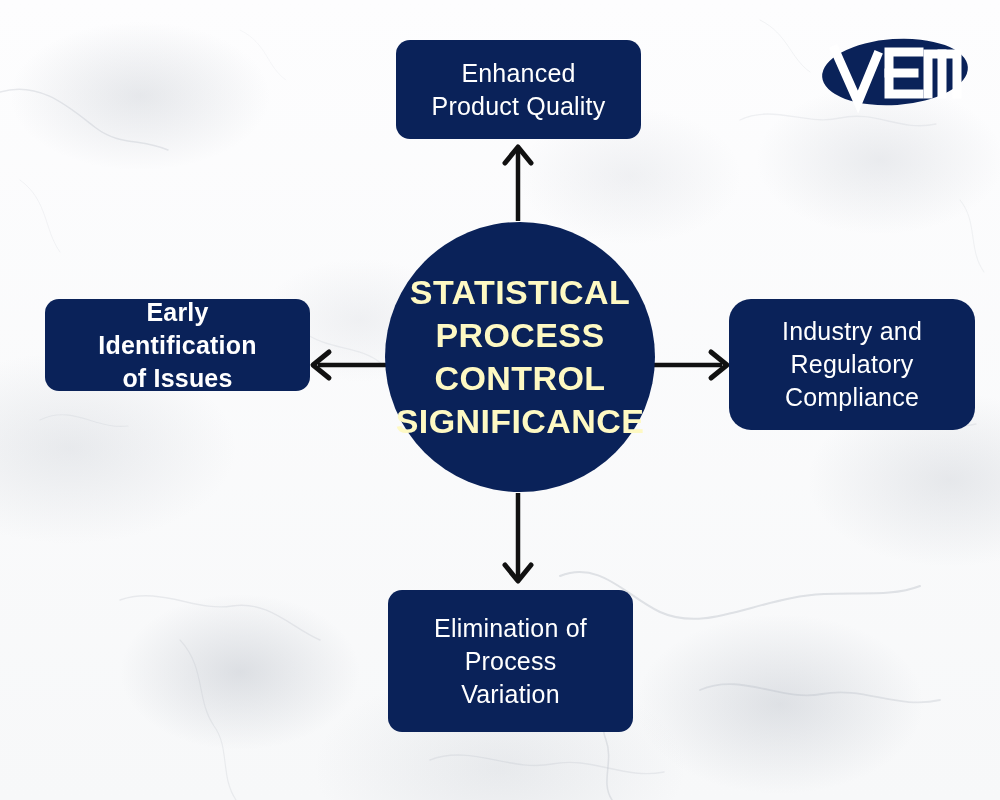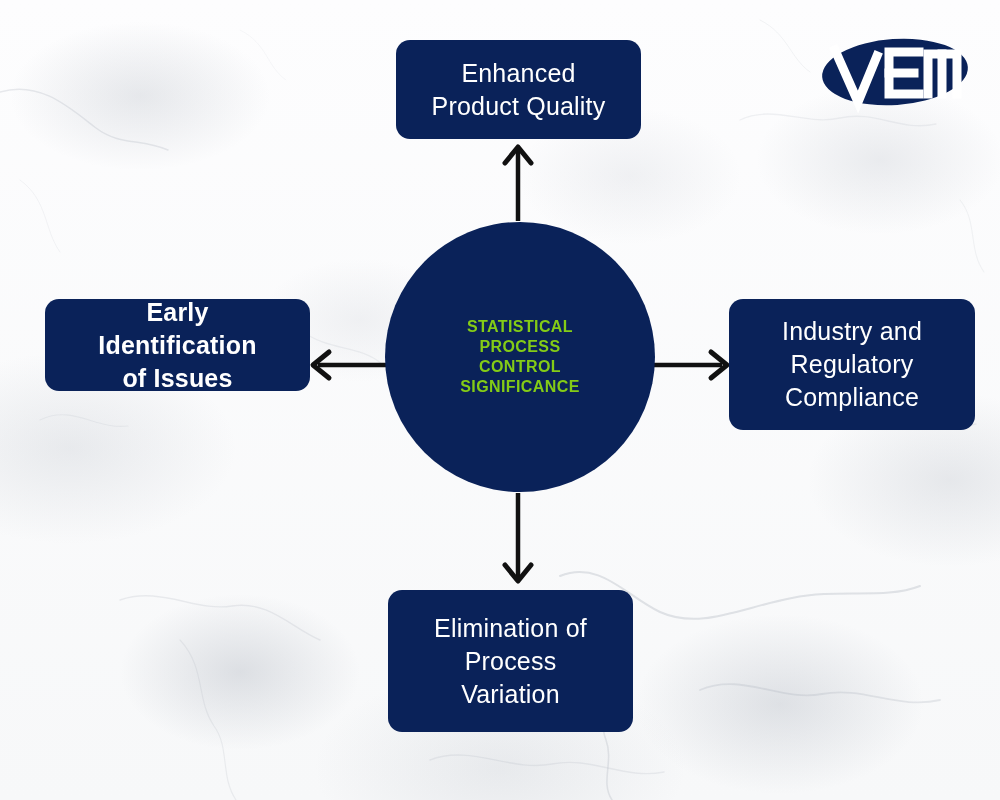--- a/index.html
+++ b/index.html
@@ -58,38 +58,38 @@
     font-weight: 400;
     font-size: 25px;
     line-height: 1.32;
     letter-spacing: 0.2px;
     box-sizing: border-box;
     padding: 6px 12px;
     white-space: pre-line;
   }
   #node-top    { left: 396px; top: 40px;  width: 245px; height: 99px; }
   #node-left   { left: 45px;  top: 299px; width: 265px; height: 92px; font-weight: bold; }
-  #node-right  { left: 729px; top: 299px; width: 246px; height: 131px; }
+  #node-right  { left: 729px; top: 299px; width: 246px; height: 131px; border-radius: 22px; }
   #node-bottom { left: 388px; top: 590px; width: 245px; height: 142px; }
 
   #hub {
     position: absolute;
     left: 385px;
     top: 222px;
     width: 270px;
     height: 270px;
     border-radius: 50%;
     background: #0a2259;
-    color: #84cc16;
+    color: #fef9c3;
     display: flex;
     align-items: center;
     justify-content: center;
     text-align: center;
     font-weight: 700;
-    font-size: 16px;
+    font-size: 34px;
     line-height: 1.26;
     letter-spacing: 0.4px;
     white-space: pre-line;
     box-sizing: border-box;
     padding: 10px;
   }
 
   
   #logo {
     position: absolute;

